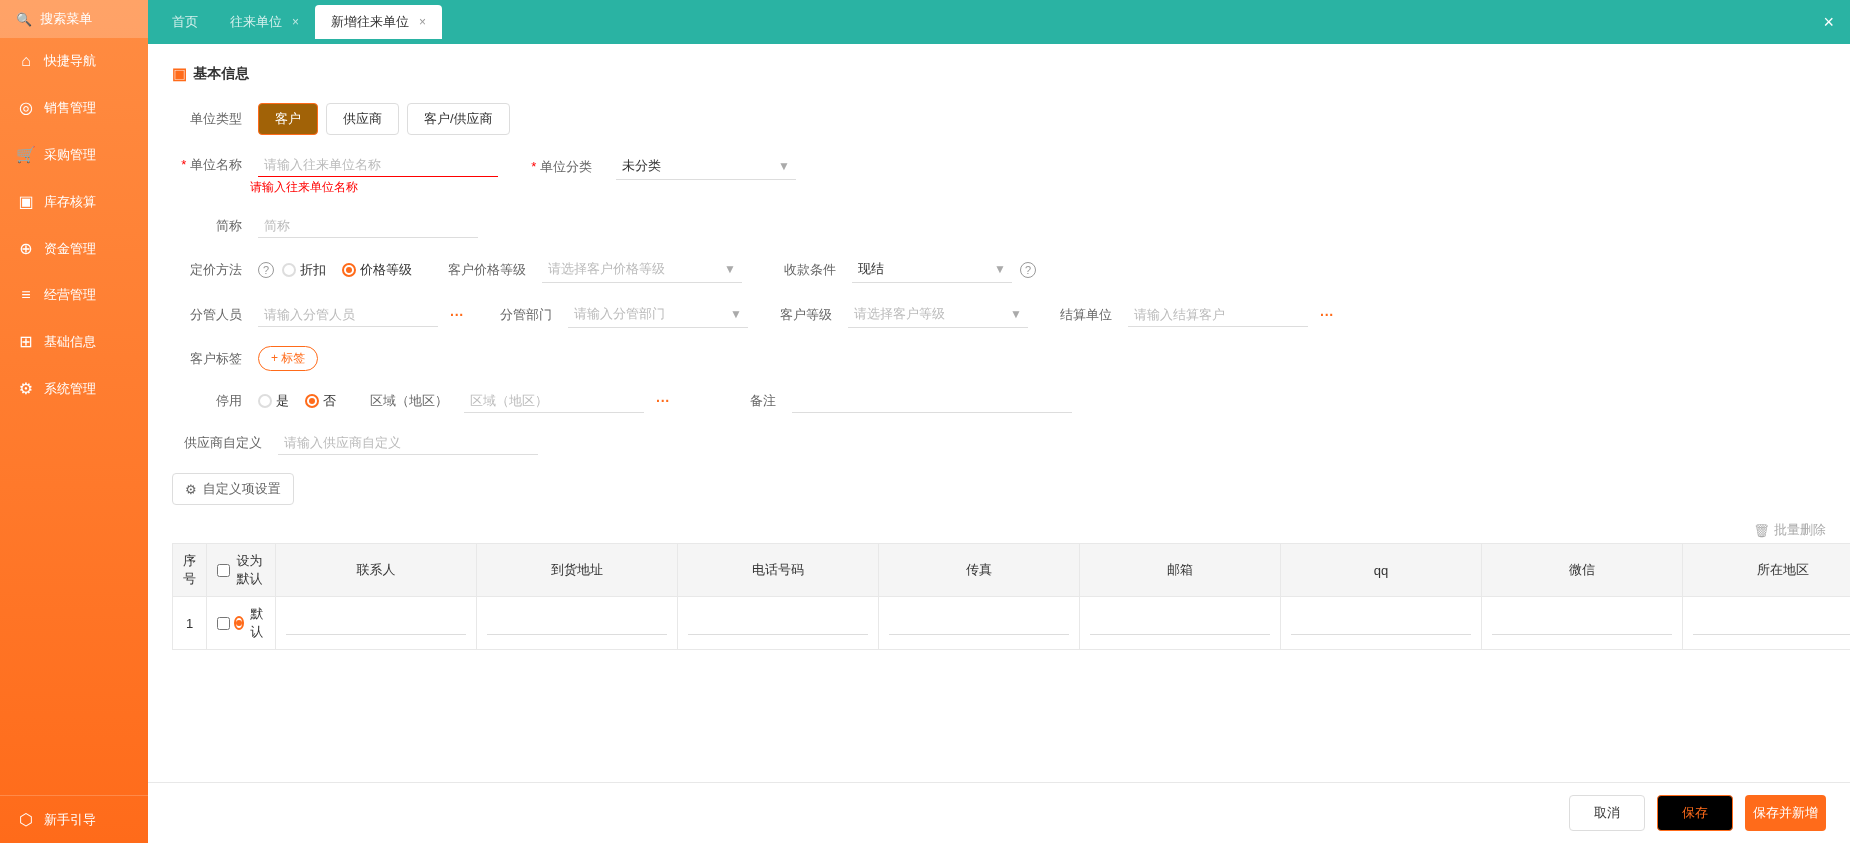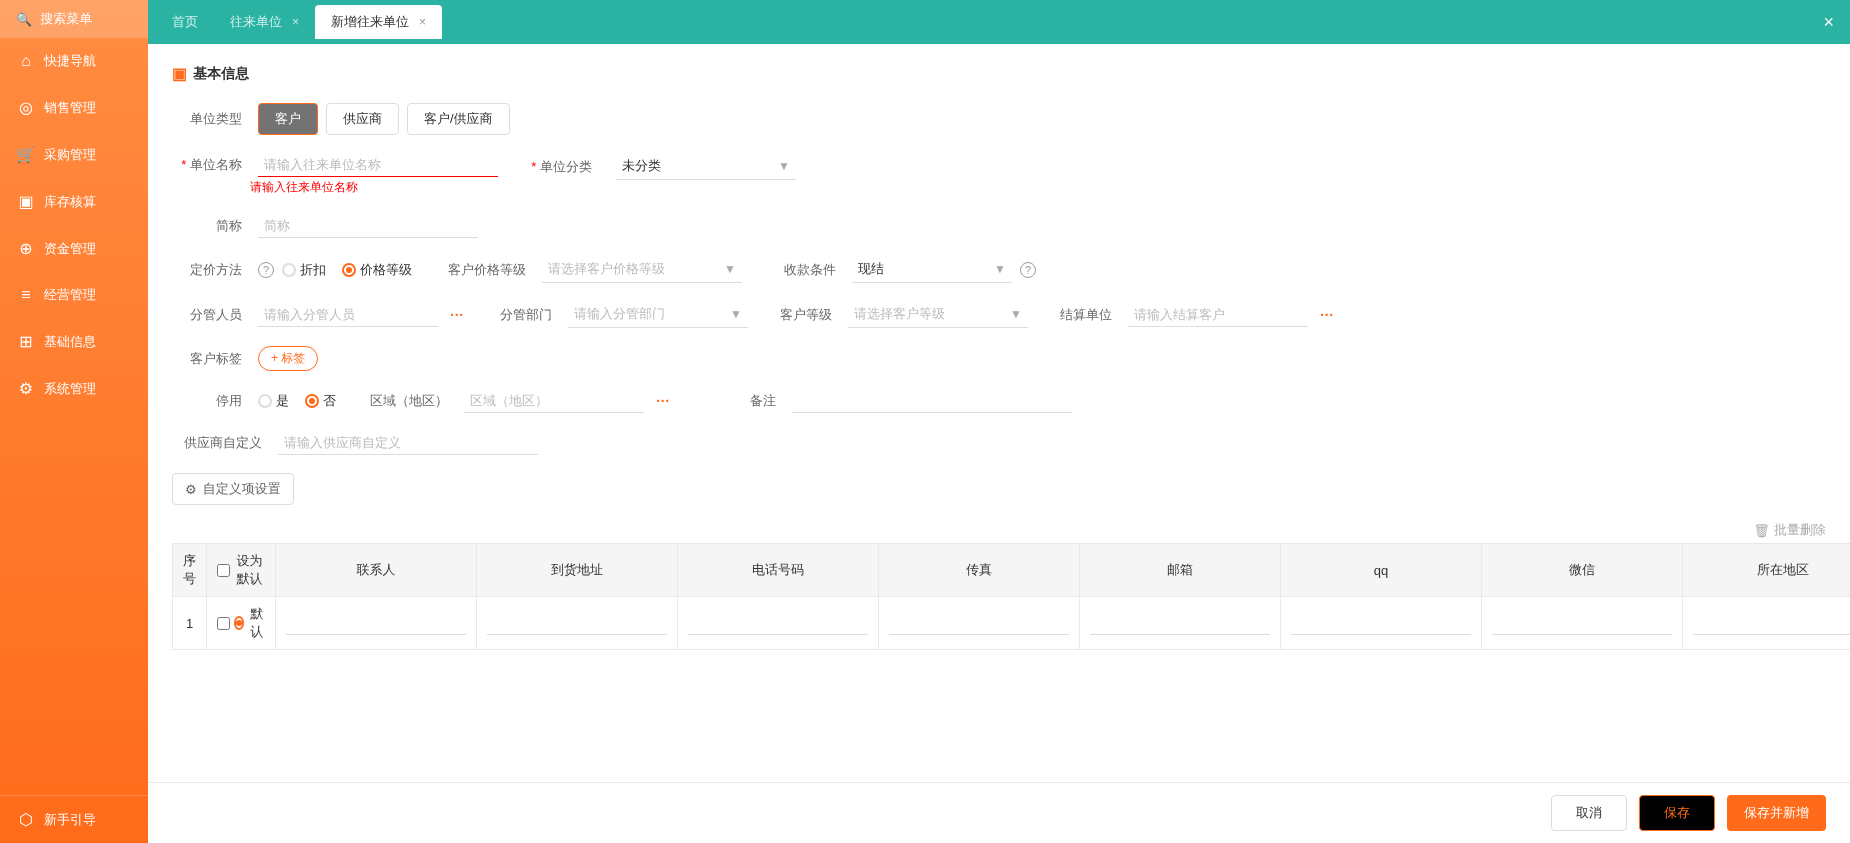--- a/index.html
+++ b/index.html
@@ -116,21 +116,21 @@
     .btn-type {
       padding: 6px 16px;
       border-radius: 4px;
       border: 1px solid #ddd;
       cursor: pointer;
       font-size: 13px;
       background: white;
       color: #333;
     }
     .btn-type.active {
-      background: #737373;
+      background: #a16207;
       color: white;
       border-color: #ff6b1a;
     }
 
     
     .select-field {
       display: flex;
       align-items: center;
       border-bottom: 1px solid #ddd;
       padding: 4px 6px;
@@ -248,21 +248,21 @@
     .btn-save {
       padding: 8px 24px;
       border: 1px solid #ff6b1a;
       border-radius: 4px;
       background: #000000;
       color: #ff6b1a;
       cursor: pointer;
       font-size: 13px;
     }
     .btn-save-new {
-      padding: 8px 17px;
+      padding: 8px 8px;
       border: none;
       border-radius: 4px;
       background: #ff6b1a;
       color: white;
       cursor: pointer;
       font-size: 13px;
     }
   </style>
 </head>
 <body>

